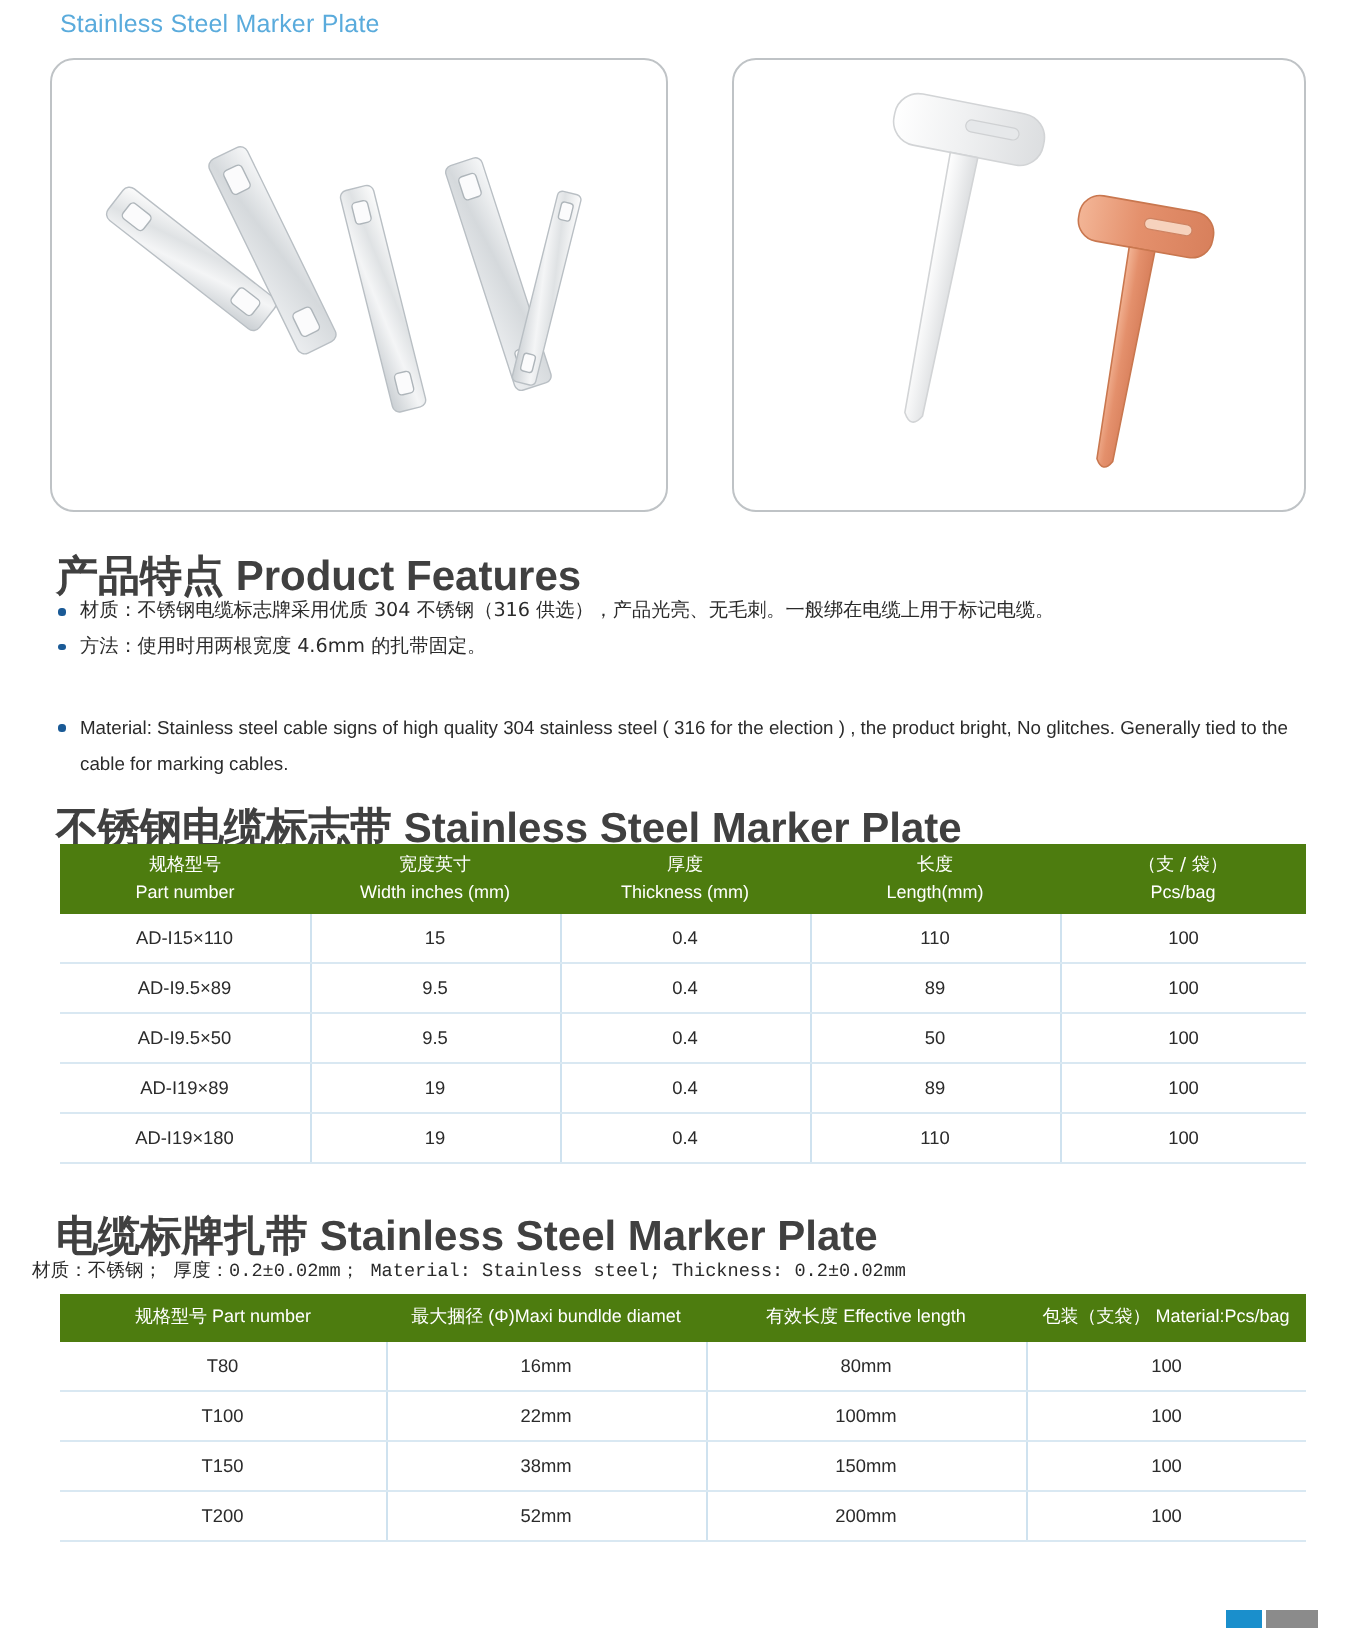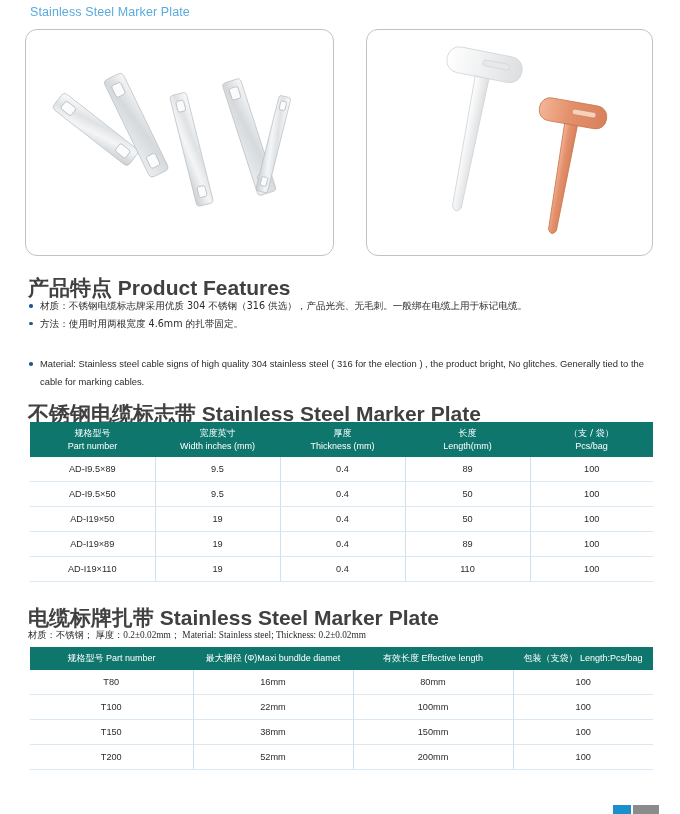--- a/index.html
+++ b/index.html
@@ -81,21 +81,21 @@
 
   
   .spec-table {
     position: absolute;
     left: 30px;
     width: 623px;
     border-collapse: collapse;
     table-layout: fixed;
   }
   .spec-table th {
-    background: #0f766e;
+    background: #4d7c0f;
     color: #ffffff;
     font-weight: normal;
     font-size: 9px;
     line-height: 12.5px;
     padding: 5px 2px;
     text-align: center;
     border: none;
   }
   .spec-table th .cn {
     display: block;
@@ -110,24 +110,24 @@
     color: #2b2b2b;
     border-bottom: 1px solid #d9e8f2;
     border-right: 1px solid #cfe2ef;
     background: #ffffff;
   }
   .spec-table td:last-child { border-right: none; }
   .spec-table tbody tr:last-child td { border-bottom: 1px solid #d9e8f2; }
 
   .table-subtitle {
     position: absolute;
-    left: 28px;
+    left: 16px;
     font-size: 9.3px;
     color: #2b2b2b;
-    font-family: Liberation Serif, serif;
+    font-family: Liberation Mono, monospace;
     white-space: nowrap;
   }
 
   
   .bottom-widget {
     position: absolute;
     left: 613px;
     top: 805px;
     display: flex;
     height: 12px;
@@ -263,49 +263,49 @@
         <span>Length(mm)</span>
       </th>
       <th>
         <span class="cn">（支 / 袋）</span>
         <span>Pcs/bag</span>
       </th>
     </tr>
   </thead>
   <tbody>
     <tr>
+      <td>AD-I15×110</td>
+      <td>15</td>
+      <td>0.4</td>
+      <td>110</td>
+      <td>100</td>
+    </tr>
+    <tr>
       <td>AD-I9.5×89</td>
       <td>9.5</td>
       <td>0.4</td>
       <td>89</td>
       <td>100</td>
     </tr>
     <tr>
       <td>AD-I9.5×50</td>
       <td>9.5</td>
       <td>0.4</td>
       <td>50</td>
       <td>100</td>
     </tr>
     <tr>
-      <td>AD-I19×50</td>
-      <td>19</td>
-      <td>0.4</td>
-      <td>50</td>
-      <td>100</td>
-    </tr>
-    <tr>
       <td>AD-I19×89</td>
       <td>19</td>
       <td>0.4</td>
       <td>89</td>
       <td>100</td>
     </tr>
     <tr>
-      <td>AD-I19×110</td>
+      <td>AD-I19×180</td>
       <td>19</td>
       <td>0.4</td>
       <td>110</td>
       <td>100</td>
     </tr>
   </tbody>
 </table>
 
 <div class="section-heading" style="top:604px;">
   <span class="cn">电缆标牌扎带</span>
@@ -330,21 +330,21 @@
       <th>
         <span class="cn">最大捆径</span>
         <span>(Φ)Maxi bundlde diamet</span>
       </th>
       <th>
         <span class="cn">有效长度</span>
         <span>Effective length</span>
       </th>
       <th>
         <span class="cn">包装（支袋）</span>
-        <span>Length:Pcs/bag</span>
+        <span>Material:Pcs/bag</span>
       </th>
     </tr>
   </thead>
   <tbody>
     <tr>
       <td>T80</td>
       <td>16mm</td>
       <td>80mm</td>
       <td>100</td>
     </tr>

